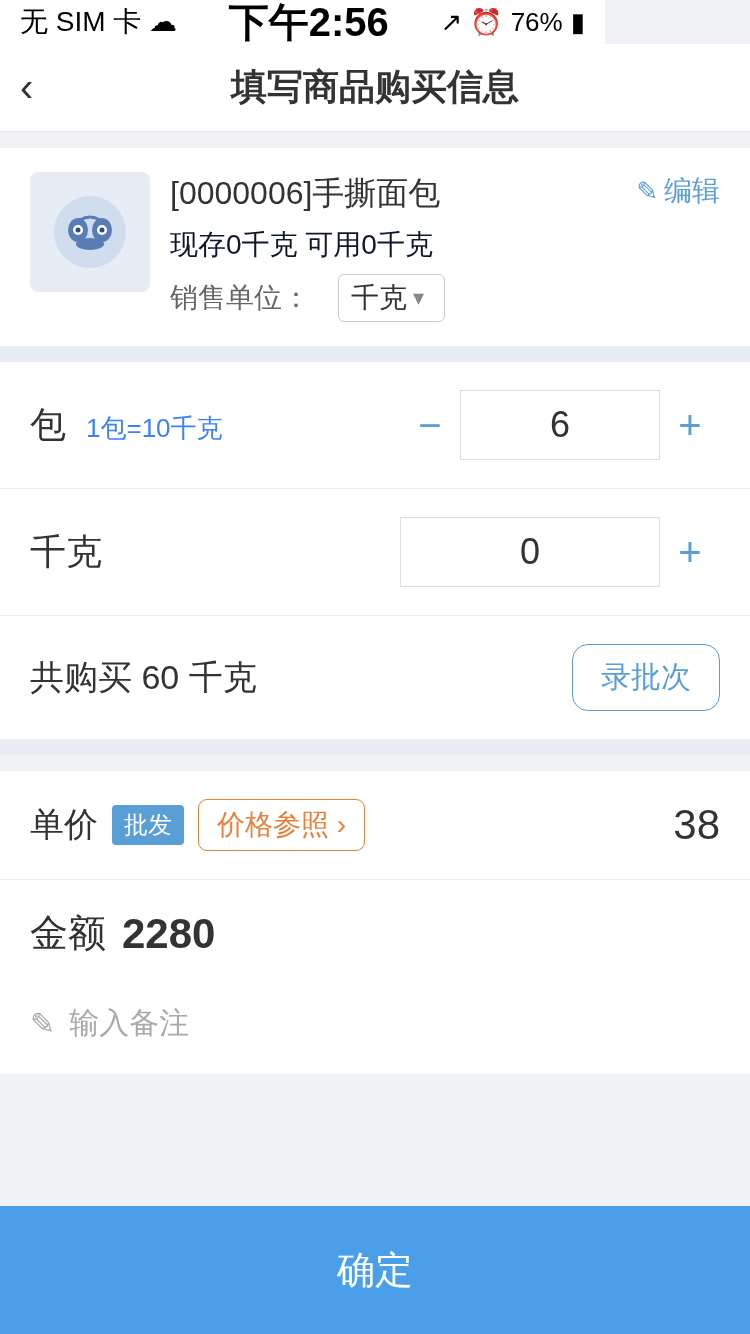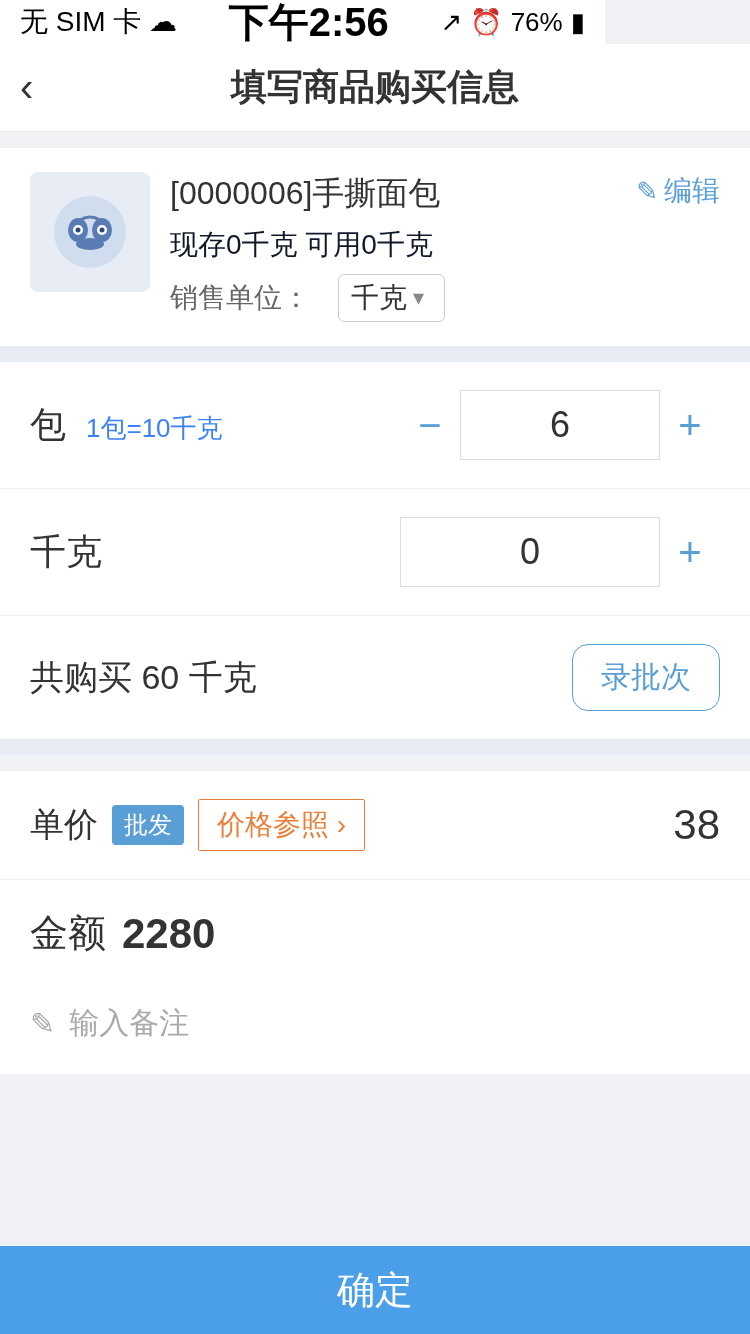--- a/index.html
+++ b/index.html
@@ -229,21 +229,21 @@
       font-size: 24px;
       padding: 4px 12px;
       border-radius: 4px;
     }
     .price-ref-btn {
       border: 1px solid #e8803a;
       color: #e8803a;
       background: #fff;
       padding: 6px 18px;
       font-size: 28px;
-      border-radius: 2px;
+      border-radius: 9px;
       cursor: pointer;
       display: flex;
       align-items: center;
       gap: 6px;
     }
     .price-value {
       font-size: 42px;
       color: #333;
       font-weight: 500;
     }
@@ -283,21 +283,21 @@
       background: #f0f2f5;
       min-height: 300px;
     }
 
     
     .confirm-btn {
       position: fixed;
       bottom: 0;
       left: 0;
       width: 750px;
-      height: 88px;
+      height: 128px;
       background: #4a9fe8;
       color: #fff;
       font-size: 38px;
       font-weight: 500;
       border: none;
       cursor: pointer;
       display: flex;
       align-items: center;
       justify-content: center;
     }

